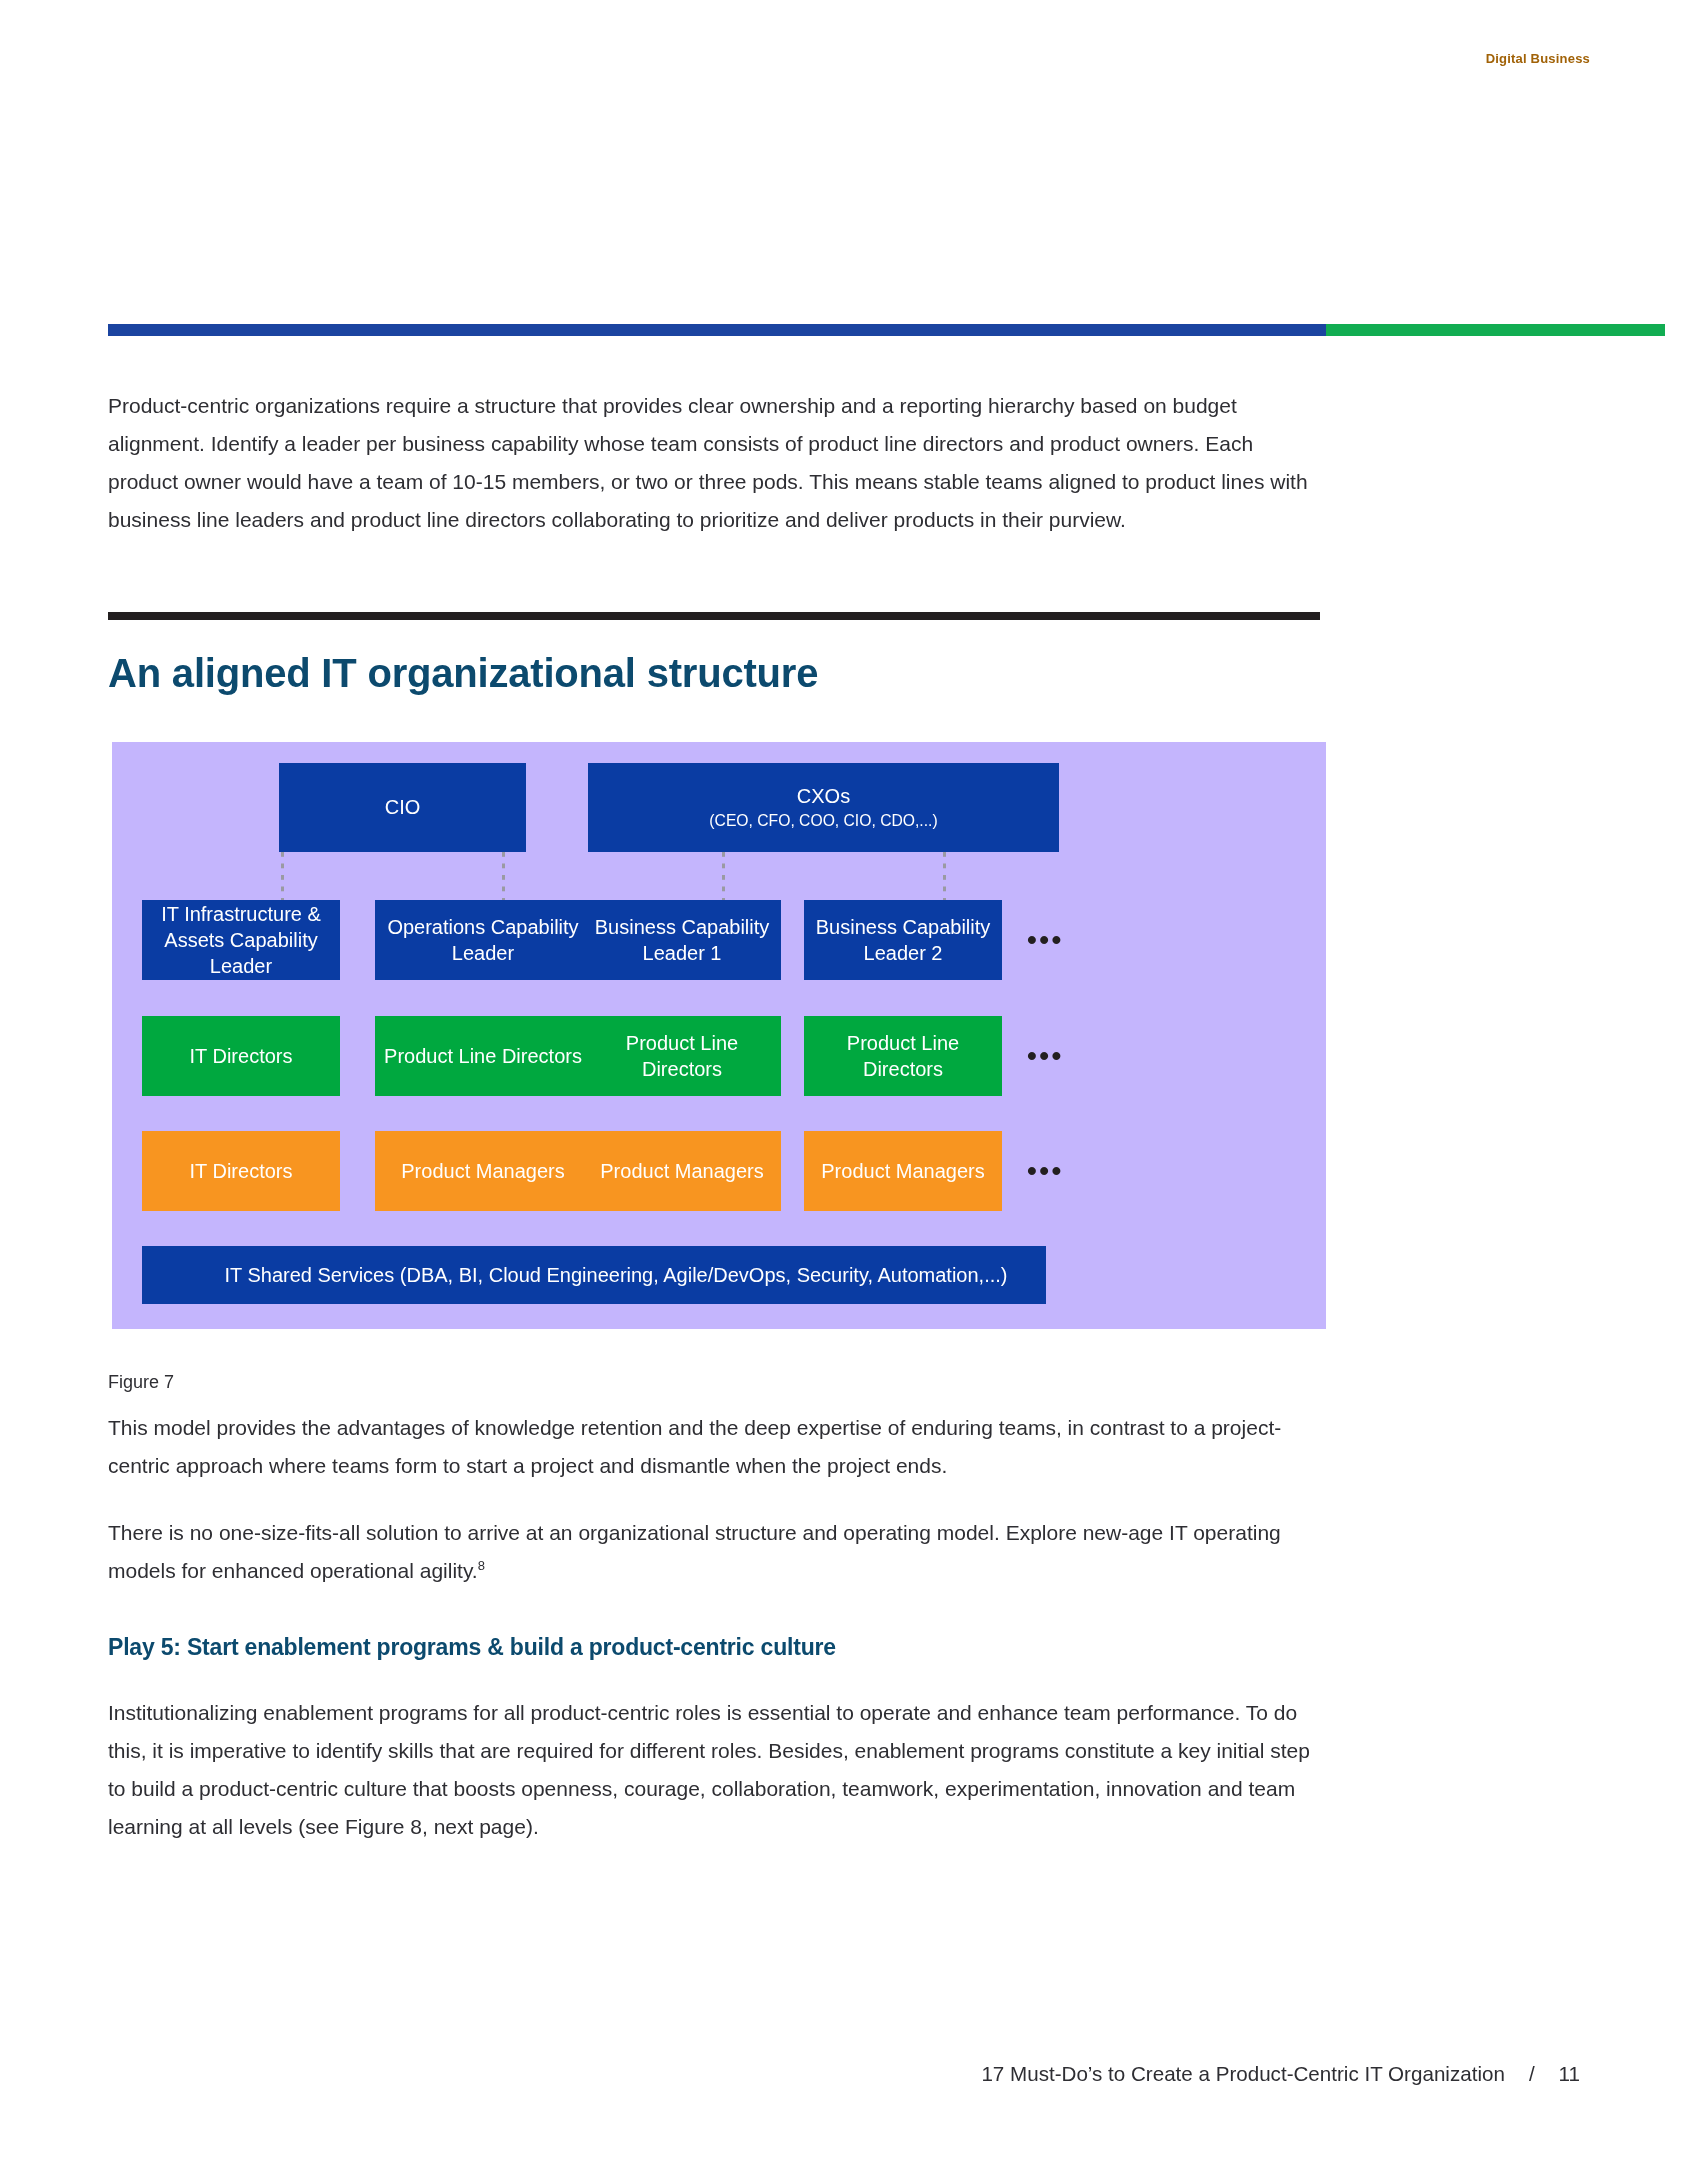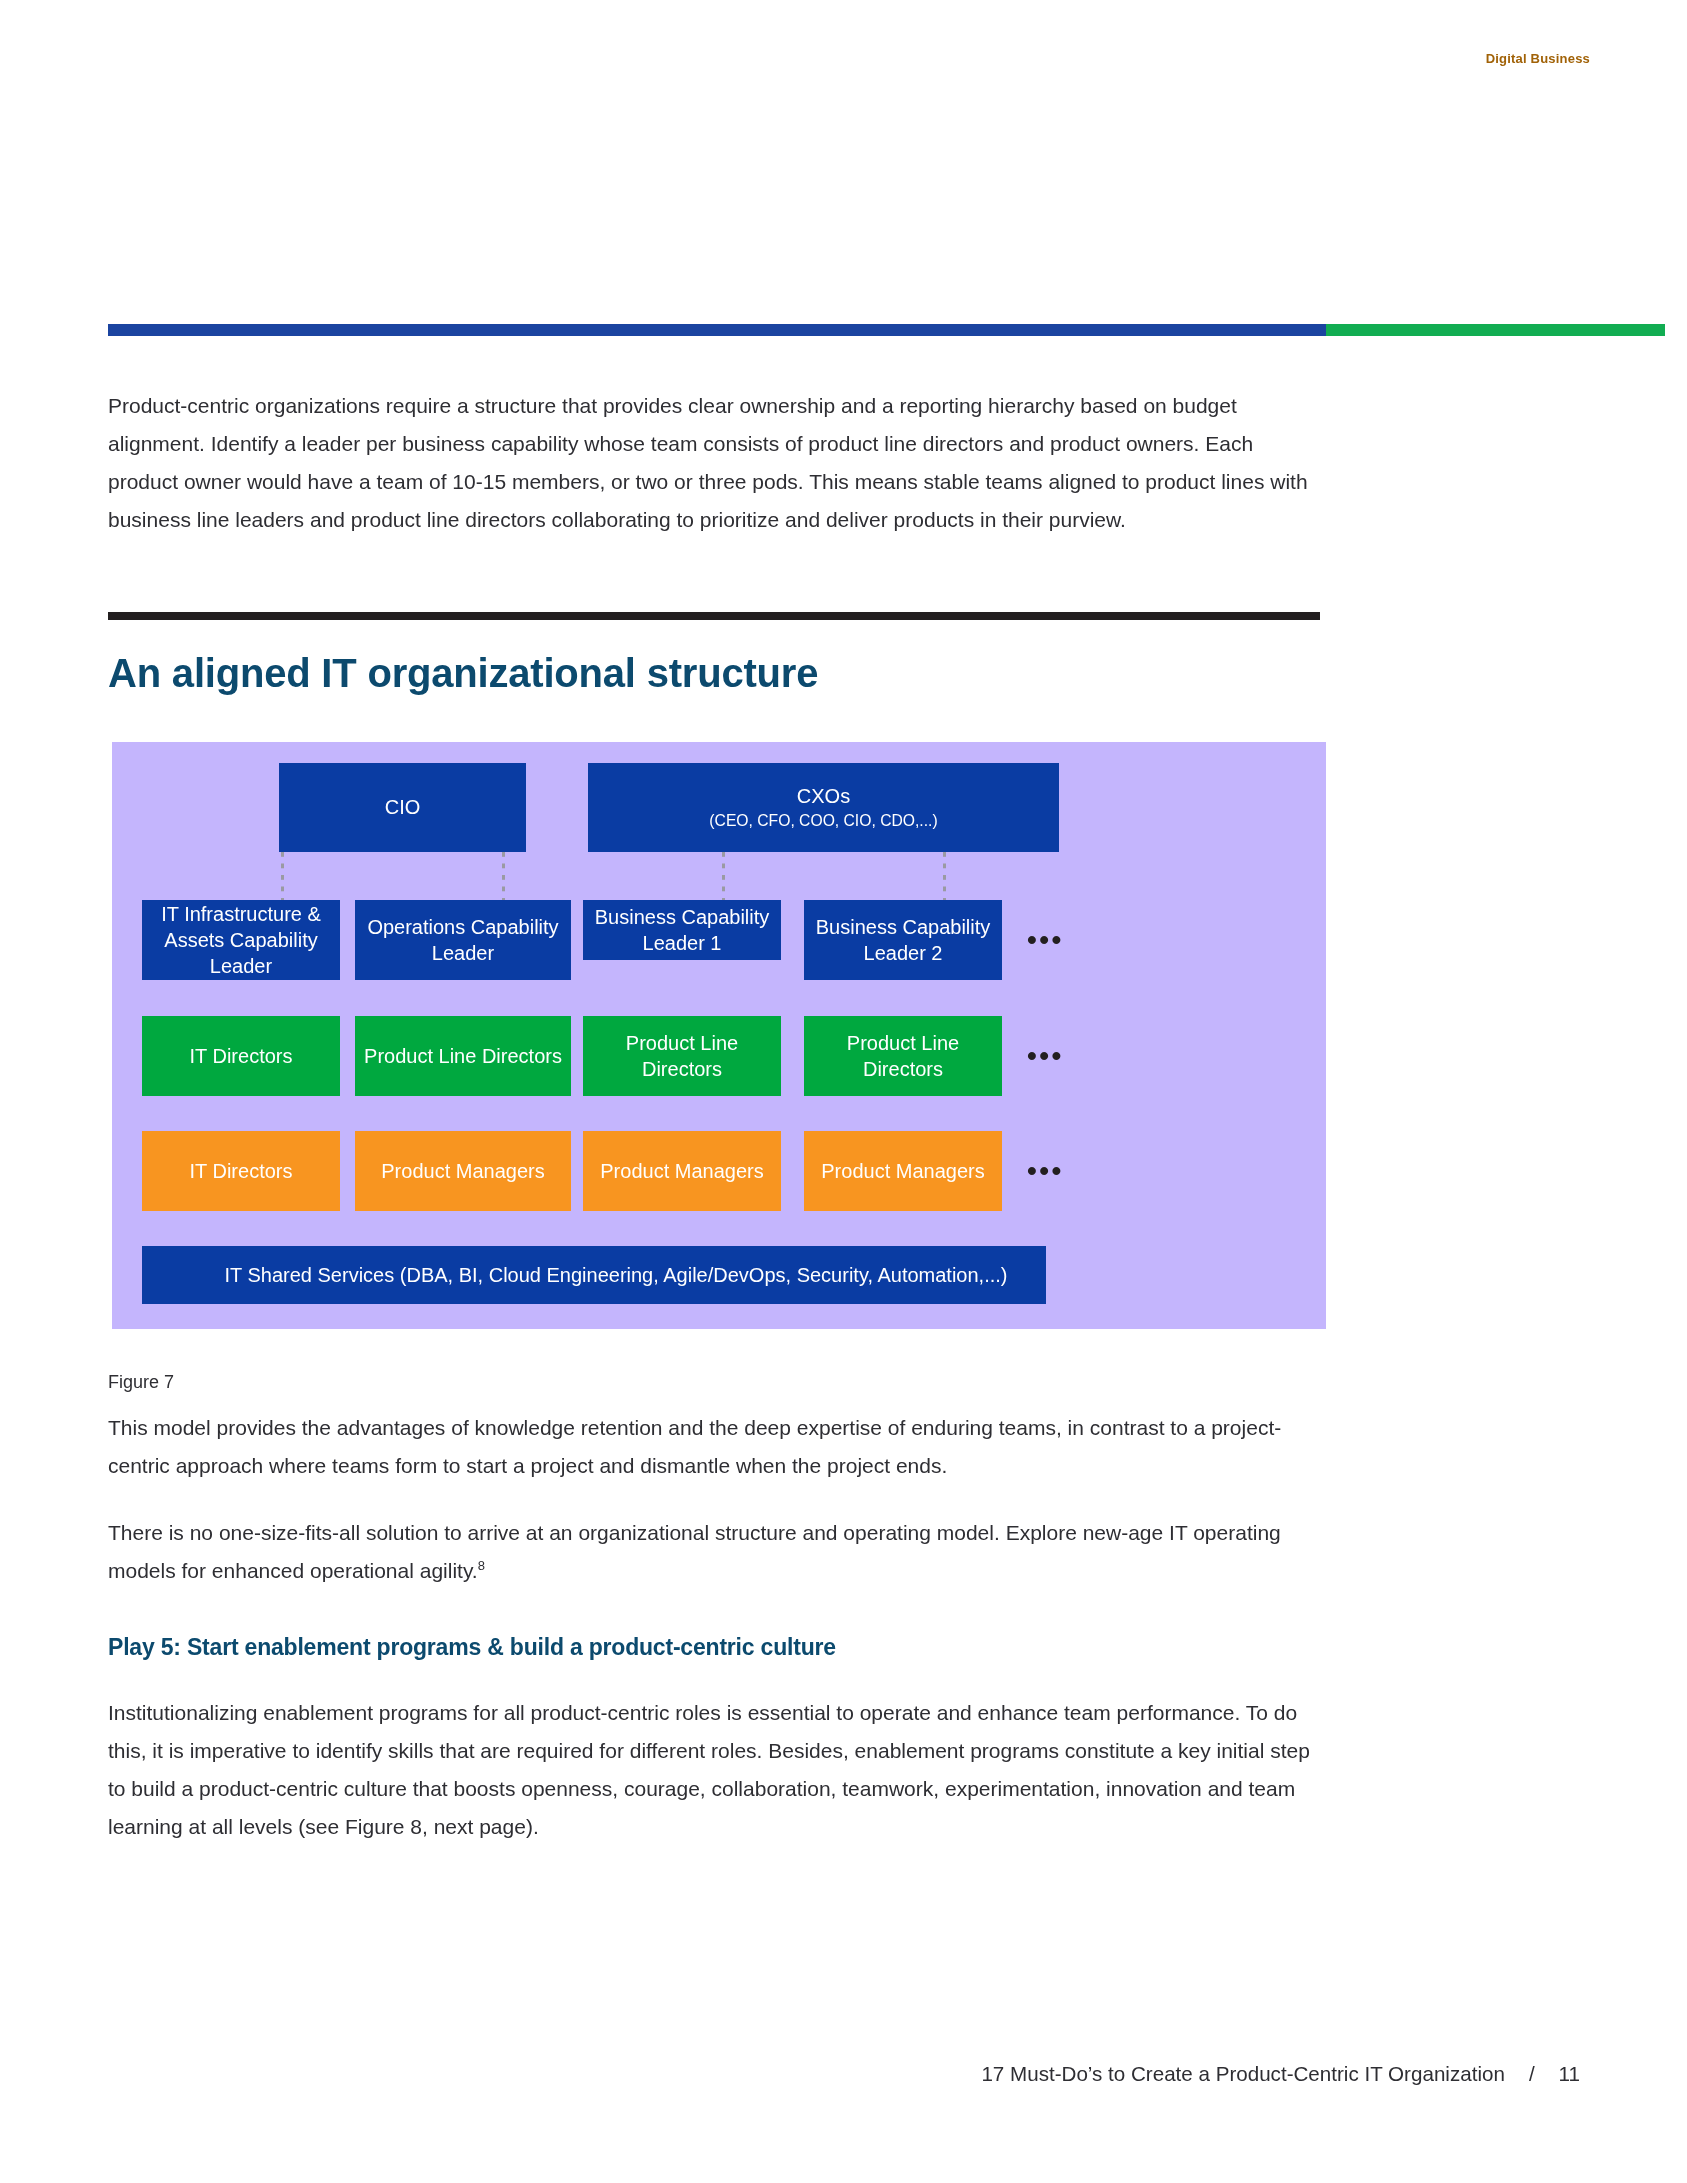--- a/index.html
+++ b/index.html
@@ -151,21 +151,21 @@
   
   .row-directors { left: 0; top: 274px; width: 100%; height: 80px; }
   
   .row-managers { left: 0; top: 389px; width: 100%; height: 80px; }
 
   .cell {
     position: absolute;
     height: 80px;
   }
   .c1 { left: 30px;  width: 198px; }
-  .c2 { left: 243px; width: 216px; }
+  .c2 { left: 263px; width: 216px; }
   .c3 { left: 471px; width: 198px; }
   .c4 { left: 692px; width: 198px; }
 
   .ellipsis {
     position: absolute;
     left: 915px;
     height: 80px;
     display: flex;
     align-items: center;
     font-size: 28px;
@@ -263,21 +263,21 @@
         <div class="node blue" style="height:80px;">
           <span>IT Infrastructure &amp; Assets Capability Leader</span>
         </div>
       </div>
       <div class="cell c2">
         <div class="node blue" style="height:80px;">
           <span>Operations Capability Leader</span>
         </div>
       </div>
       <div class="cell c3">
-        <div class="node blue" style="height:60px;">
+        <div class="node blue" style="height:80px;">
           <span>Business Capability Leader 1</span>
         </div>
       </div>
       <div class="cell c4">
         <div class="node blue" style="height:80px;">
           <span>Business Capability Leader 2</span>
         </div>
       </div>
       <div class="ellipsis">•••</div>
     </div>

